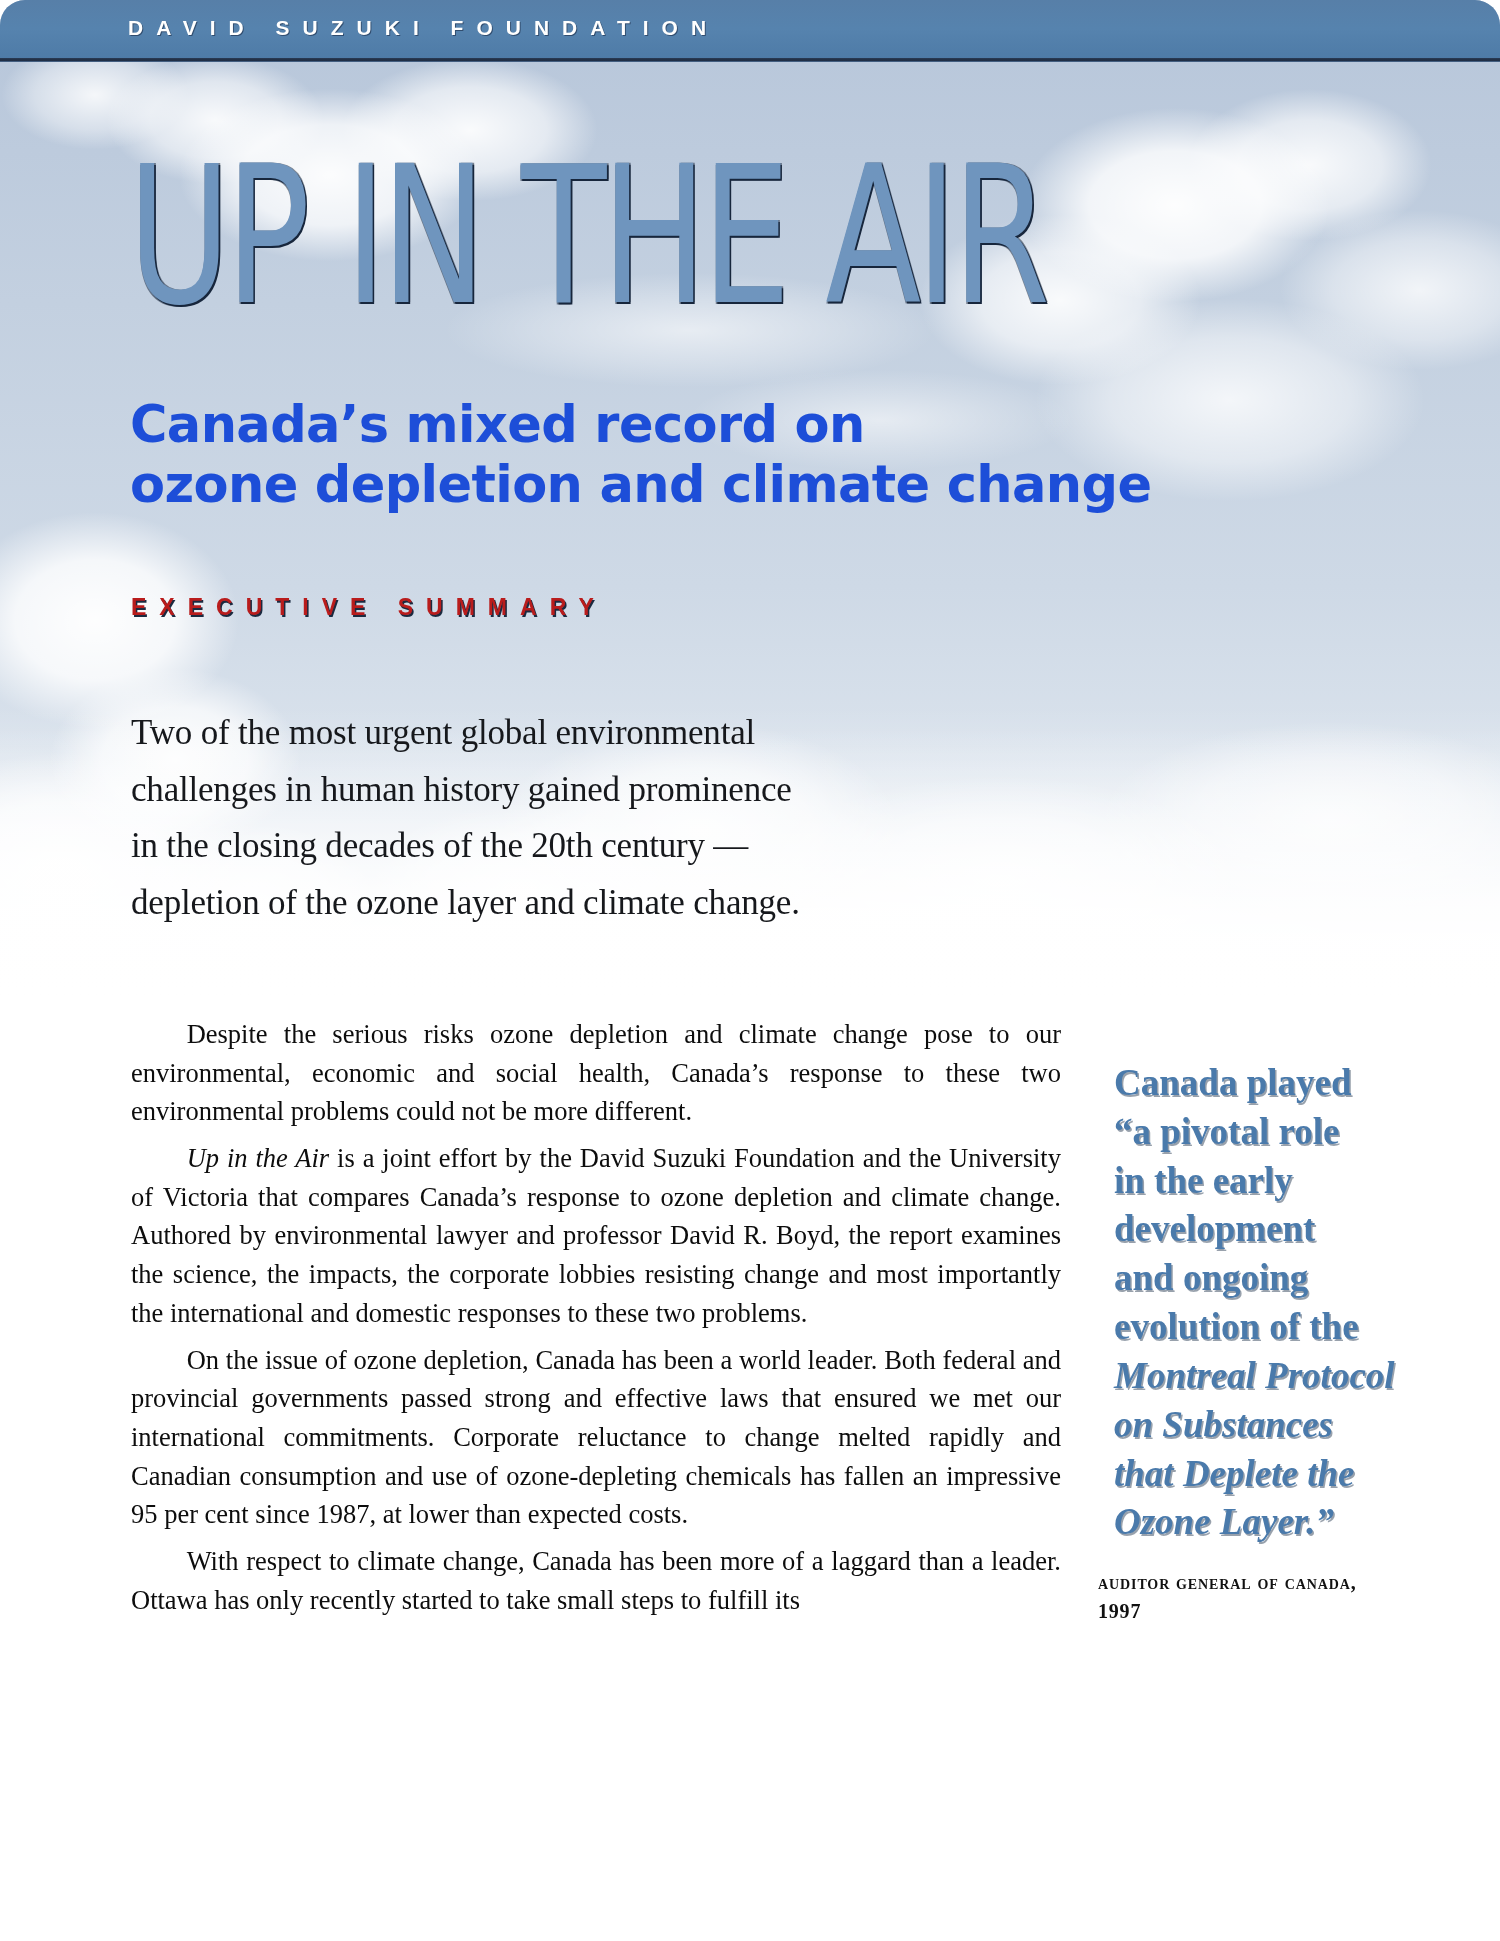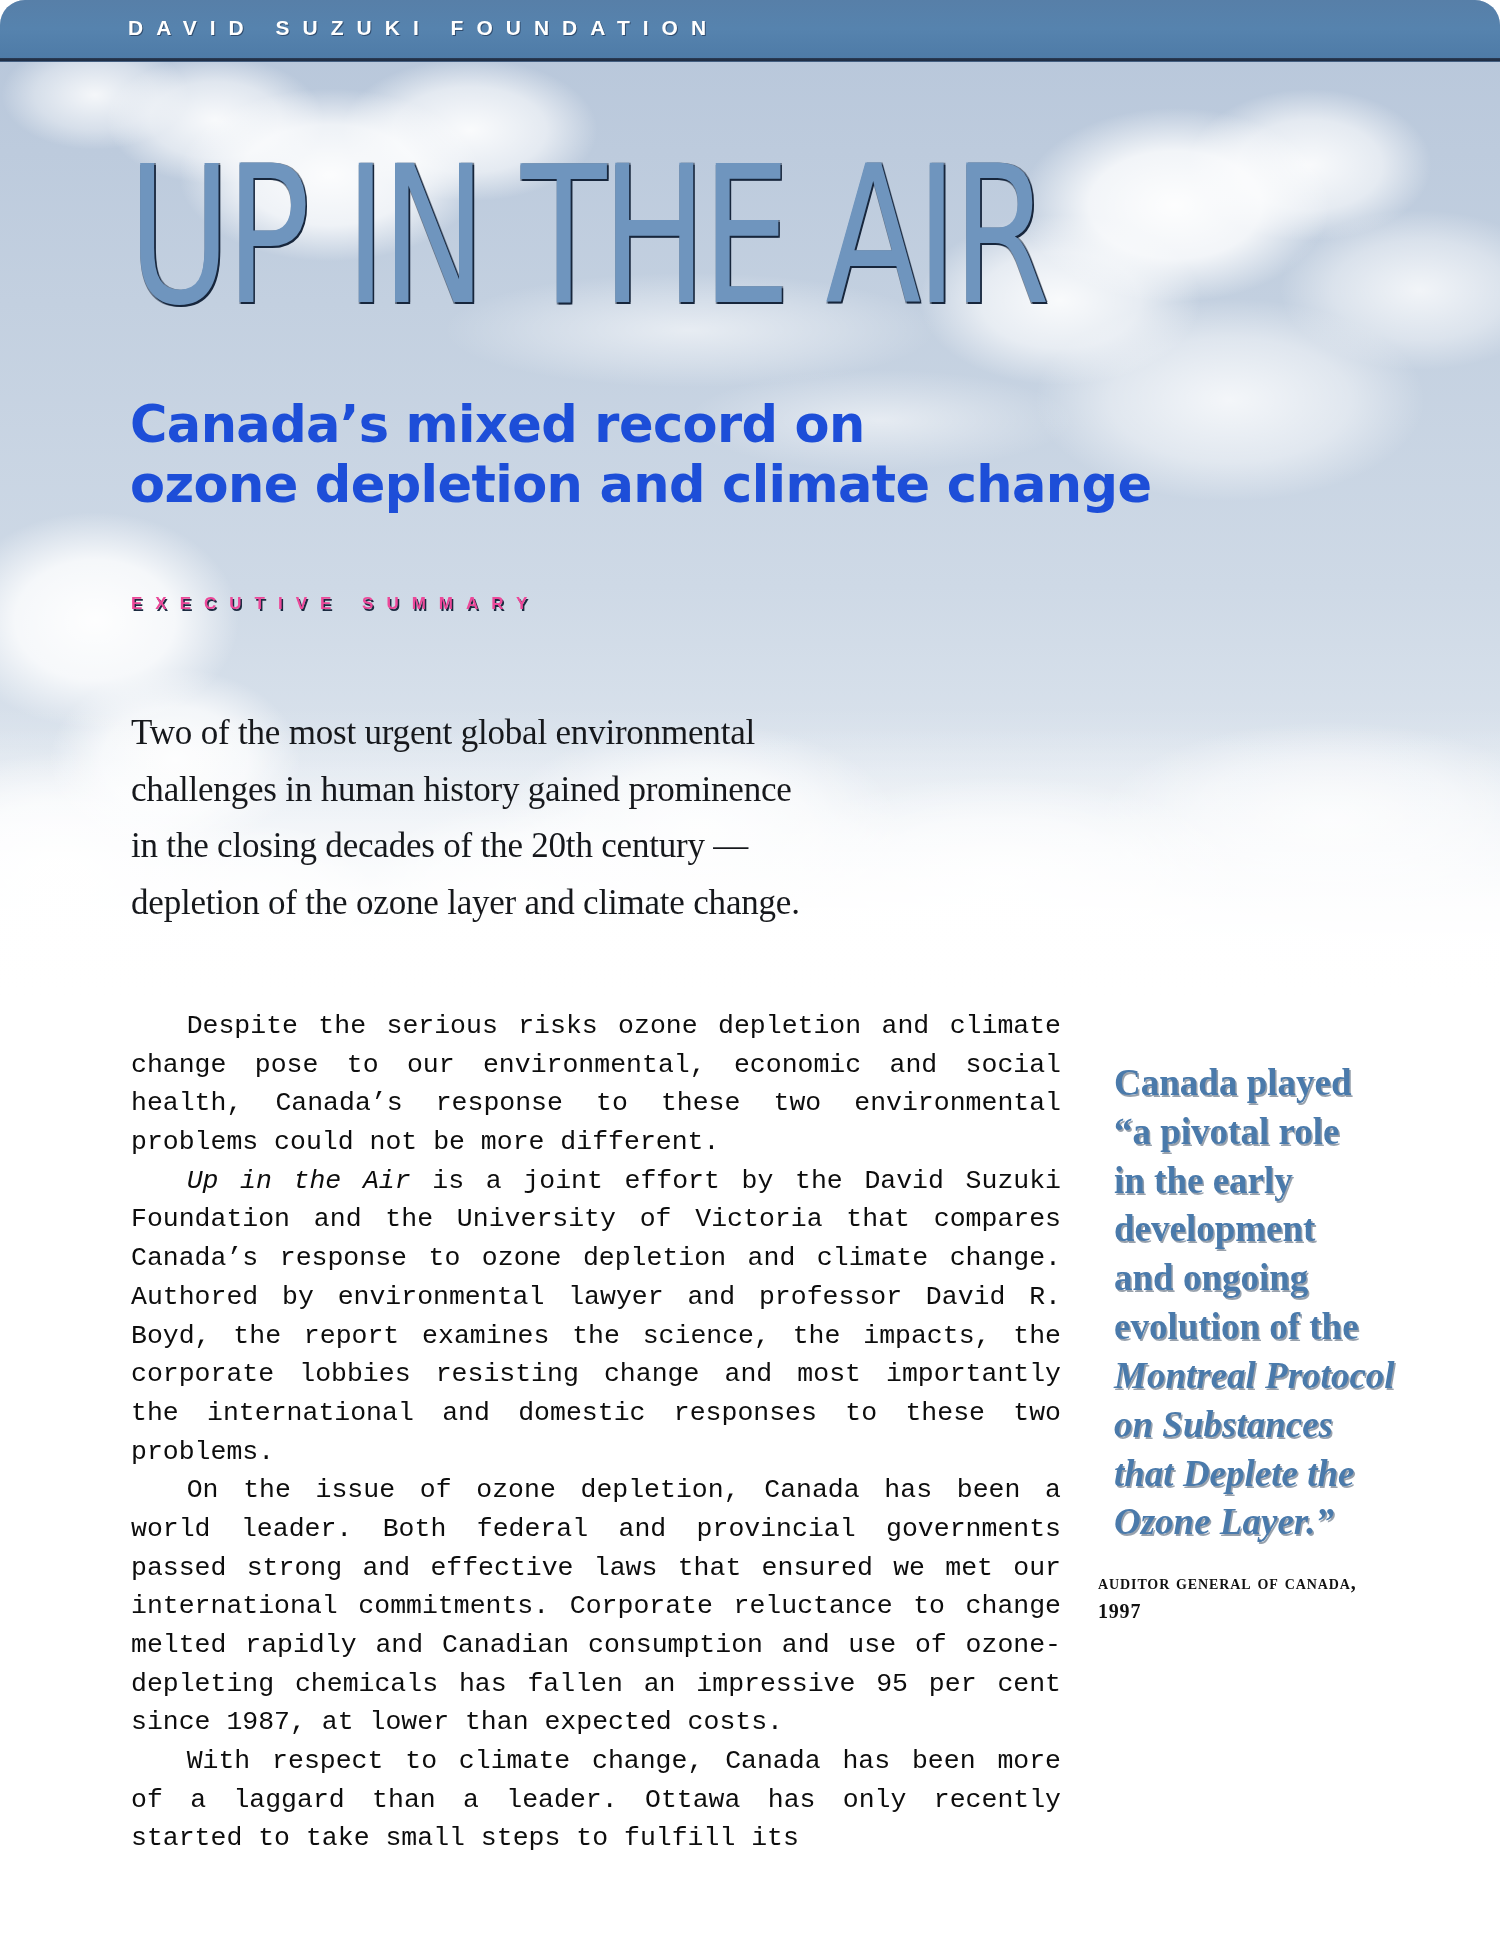--- a/index.html
+++ b/index.html
@@ -148,23 +148,23 @@
     max-width: 1180px;
   }
   .subtitle .l2 { display: block; }
 
   .eyebrow {
     position: absolute;
     left: 131px;
     top: 594px;
     font-family: "Liberation Sans", sans-serif;
     font-weight: bold;
-    font-size: 17px;
+    font-size: 23px;
     letter-spacing: 13px;
-    color: #ec4899;
+    color: #b91c1c;
     text-shadow: 1.5px 1.5px 0 #1b2a40;
     white-space: nowrap;
   }
 
   .lede {
     position: absolute;
     left: 131px;
     top: 705px;
     width: 960px;
     font-family: "DejaVu Sans Condensed", "Liberation Sans", sans-serif;
@@ -193,23 +193,22 @@
     width: 930px;
     font-family: "Liberation Serif", "DejaVu Serif", serif;
     font-size: 26.5px;
     line-height: 1.46;
     color: #0d0d0d;
     text-align: justify;
     text-justify: inter-word;
     hyphens: none;
   }
   .col-main p {
-    margin: 0 0 0.0em 0;
+    margin: 8px 0 0.0em 0;
     text-indent: 2.1em;
-    font-family: Liberation Mono, monospace;
   }
   .col-main p.last { text-align: justify; }
   .col-main i { font-style: italic; }
 
   .col-side {
     position: absolute;
     left: 1098px;
     top: 48px;
     width: 345px;
   }

